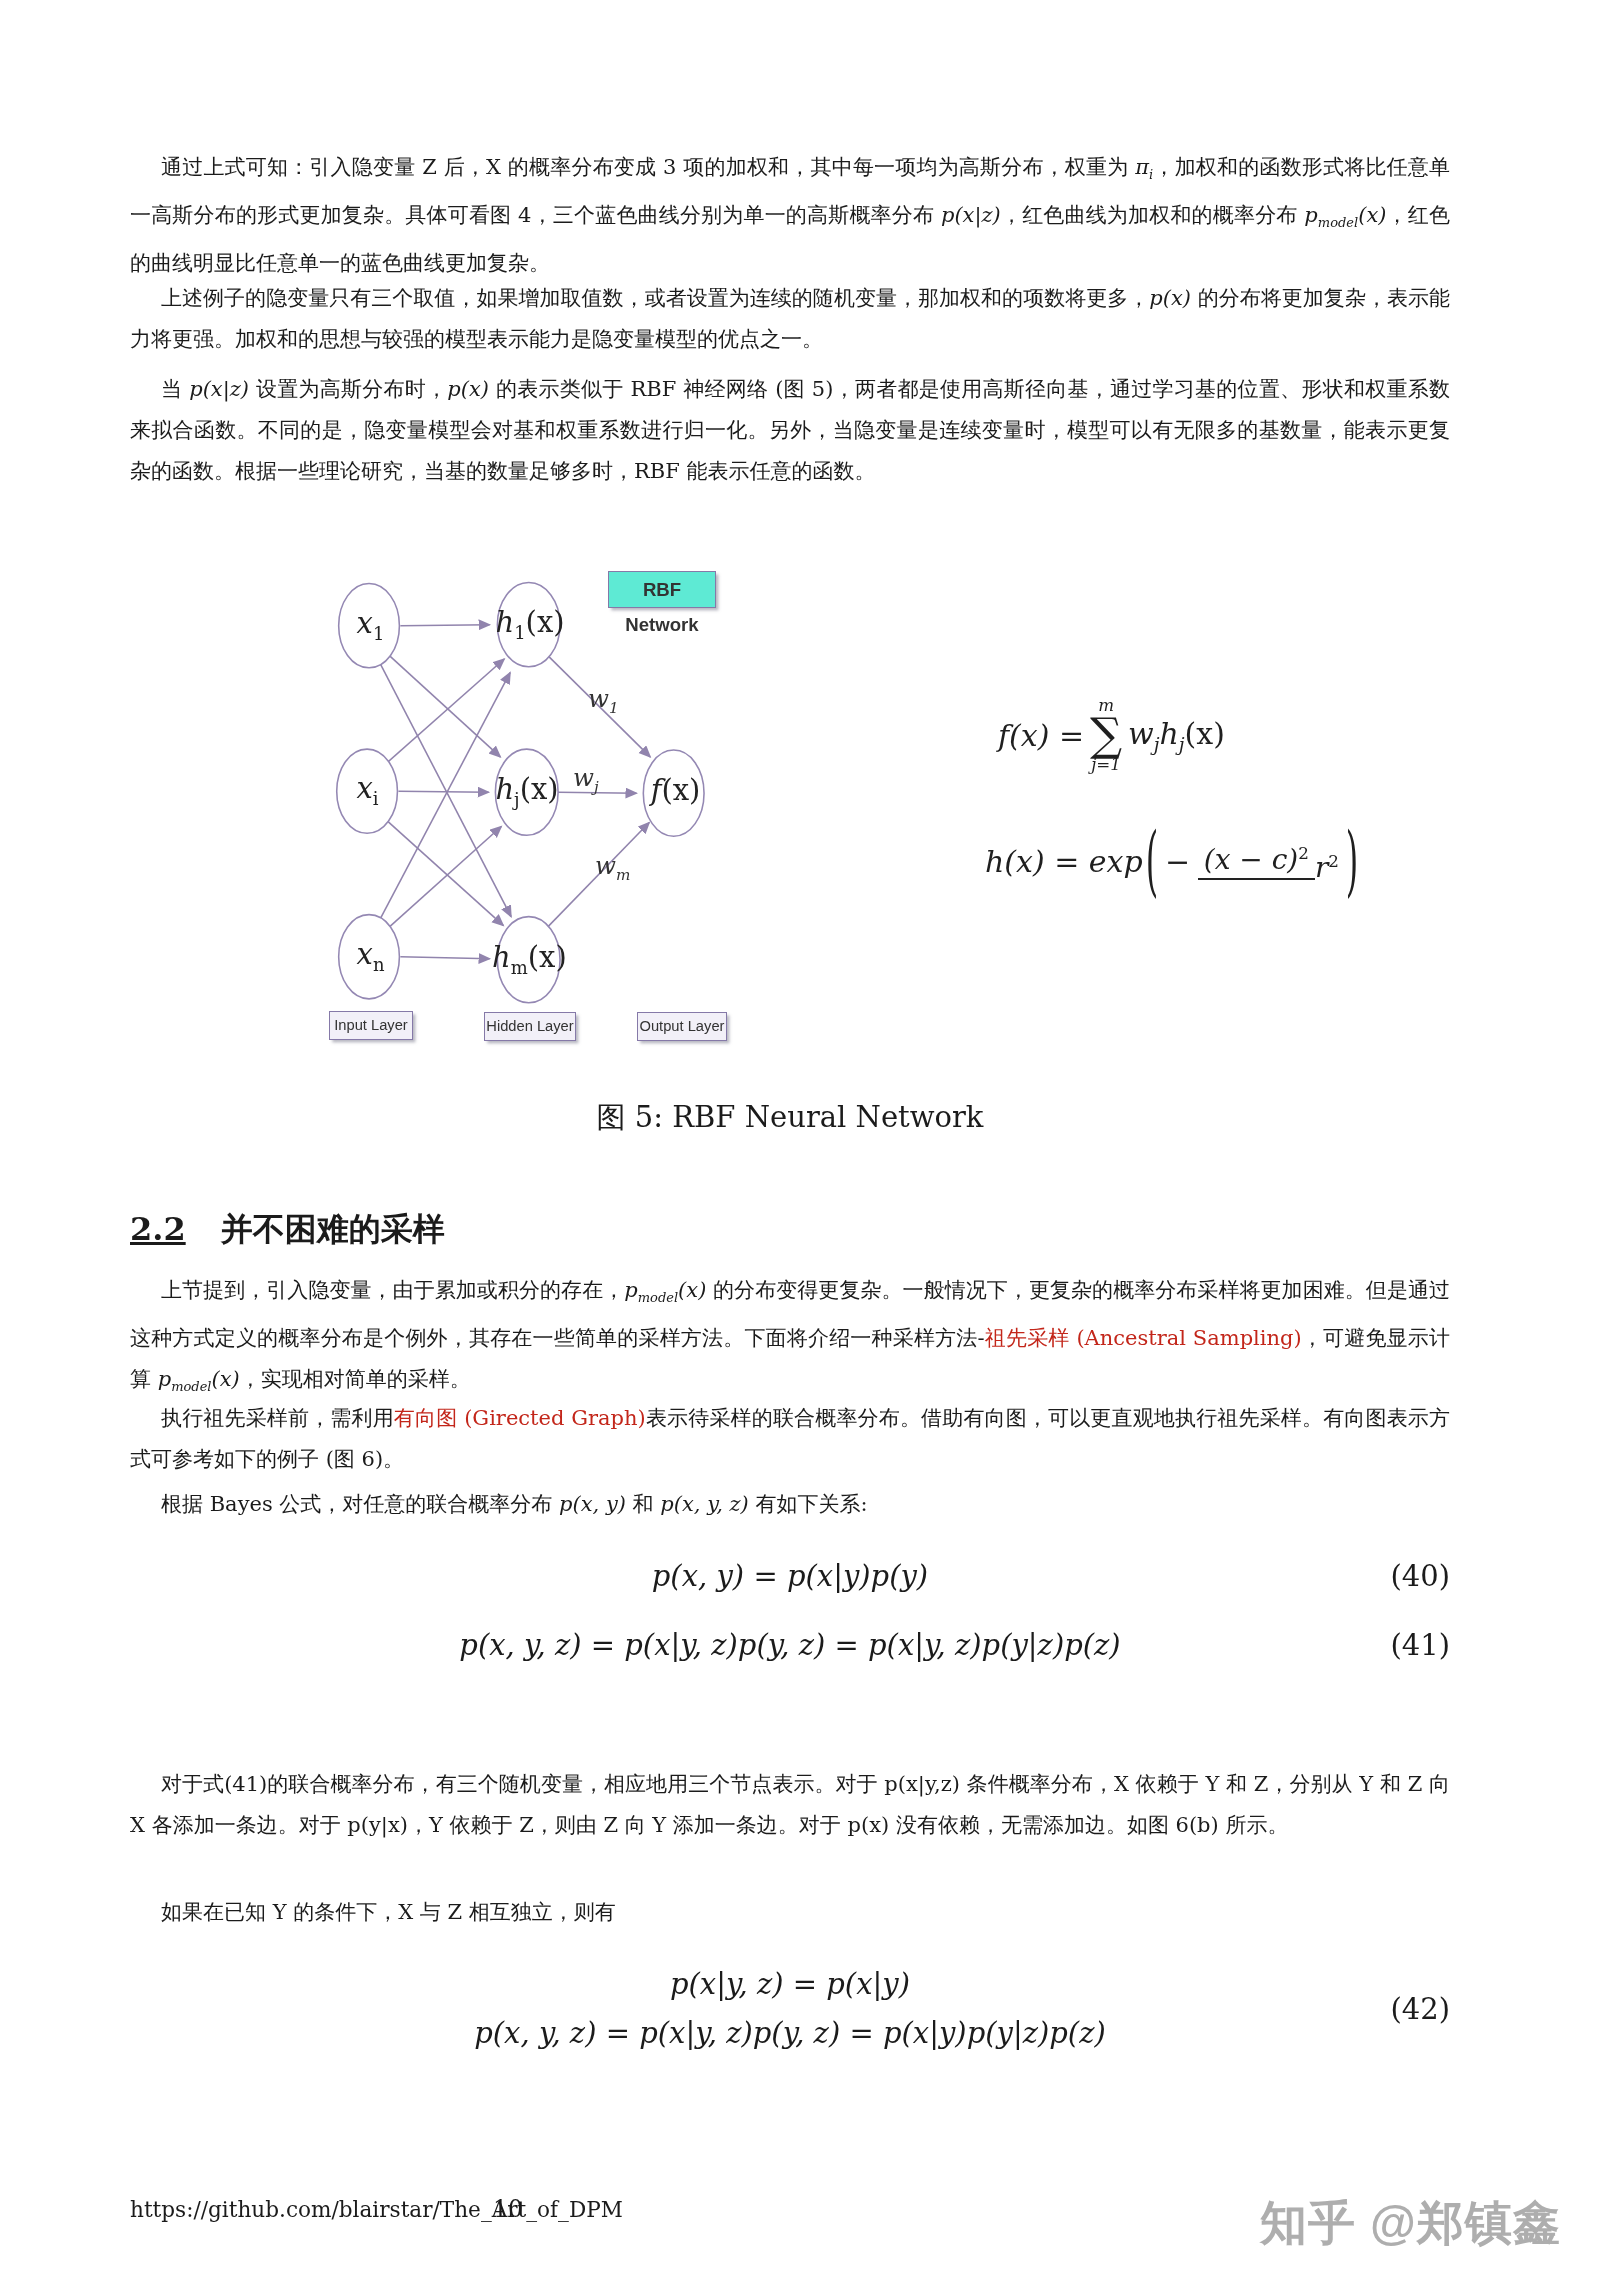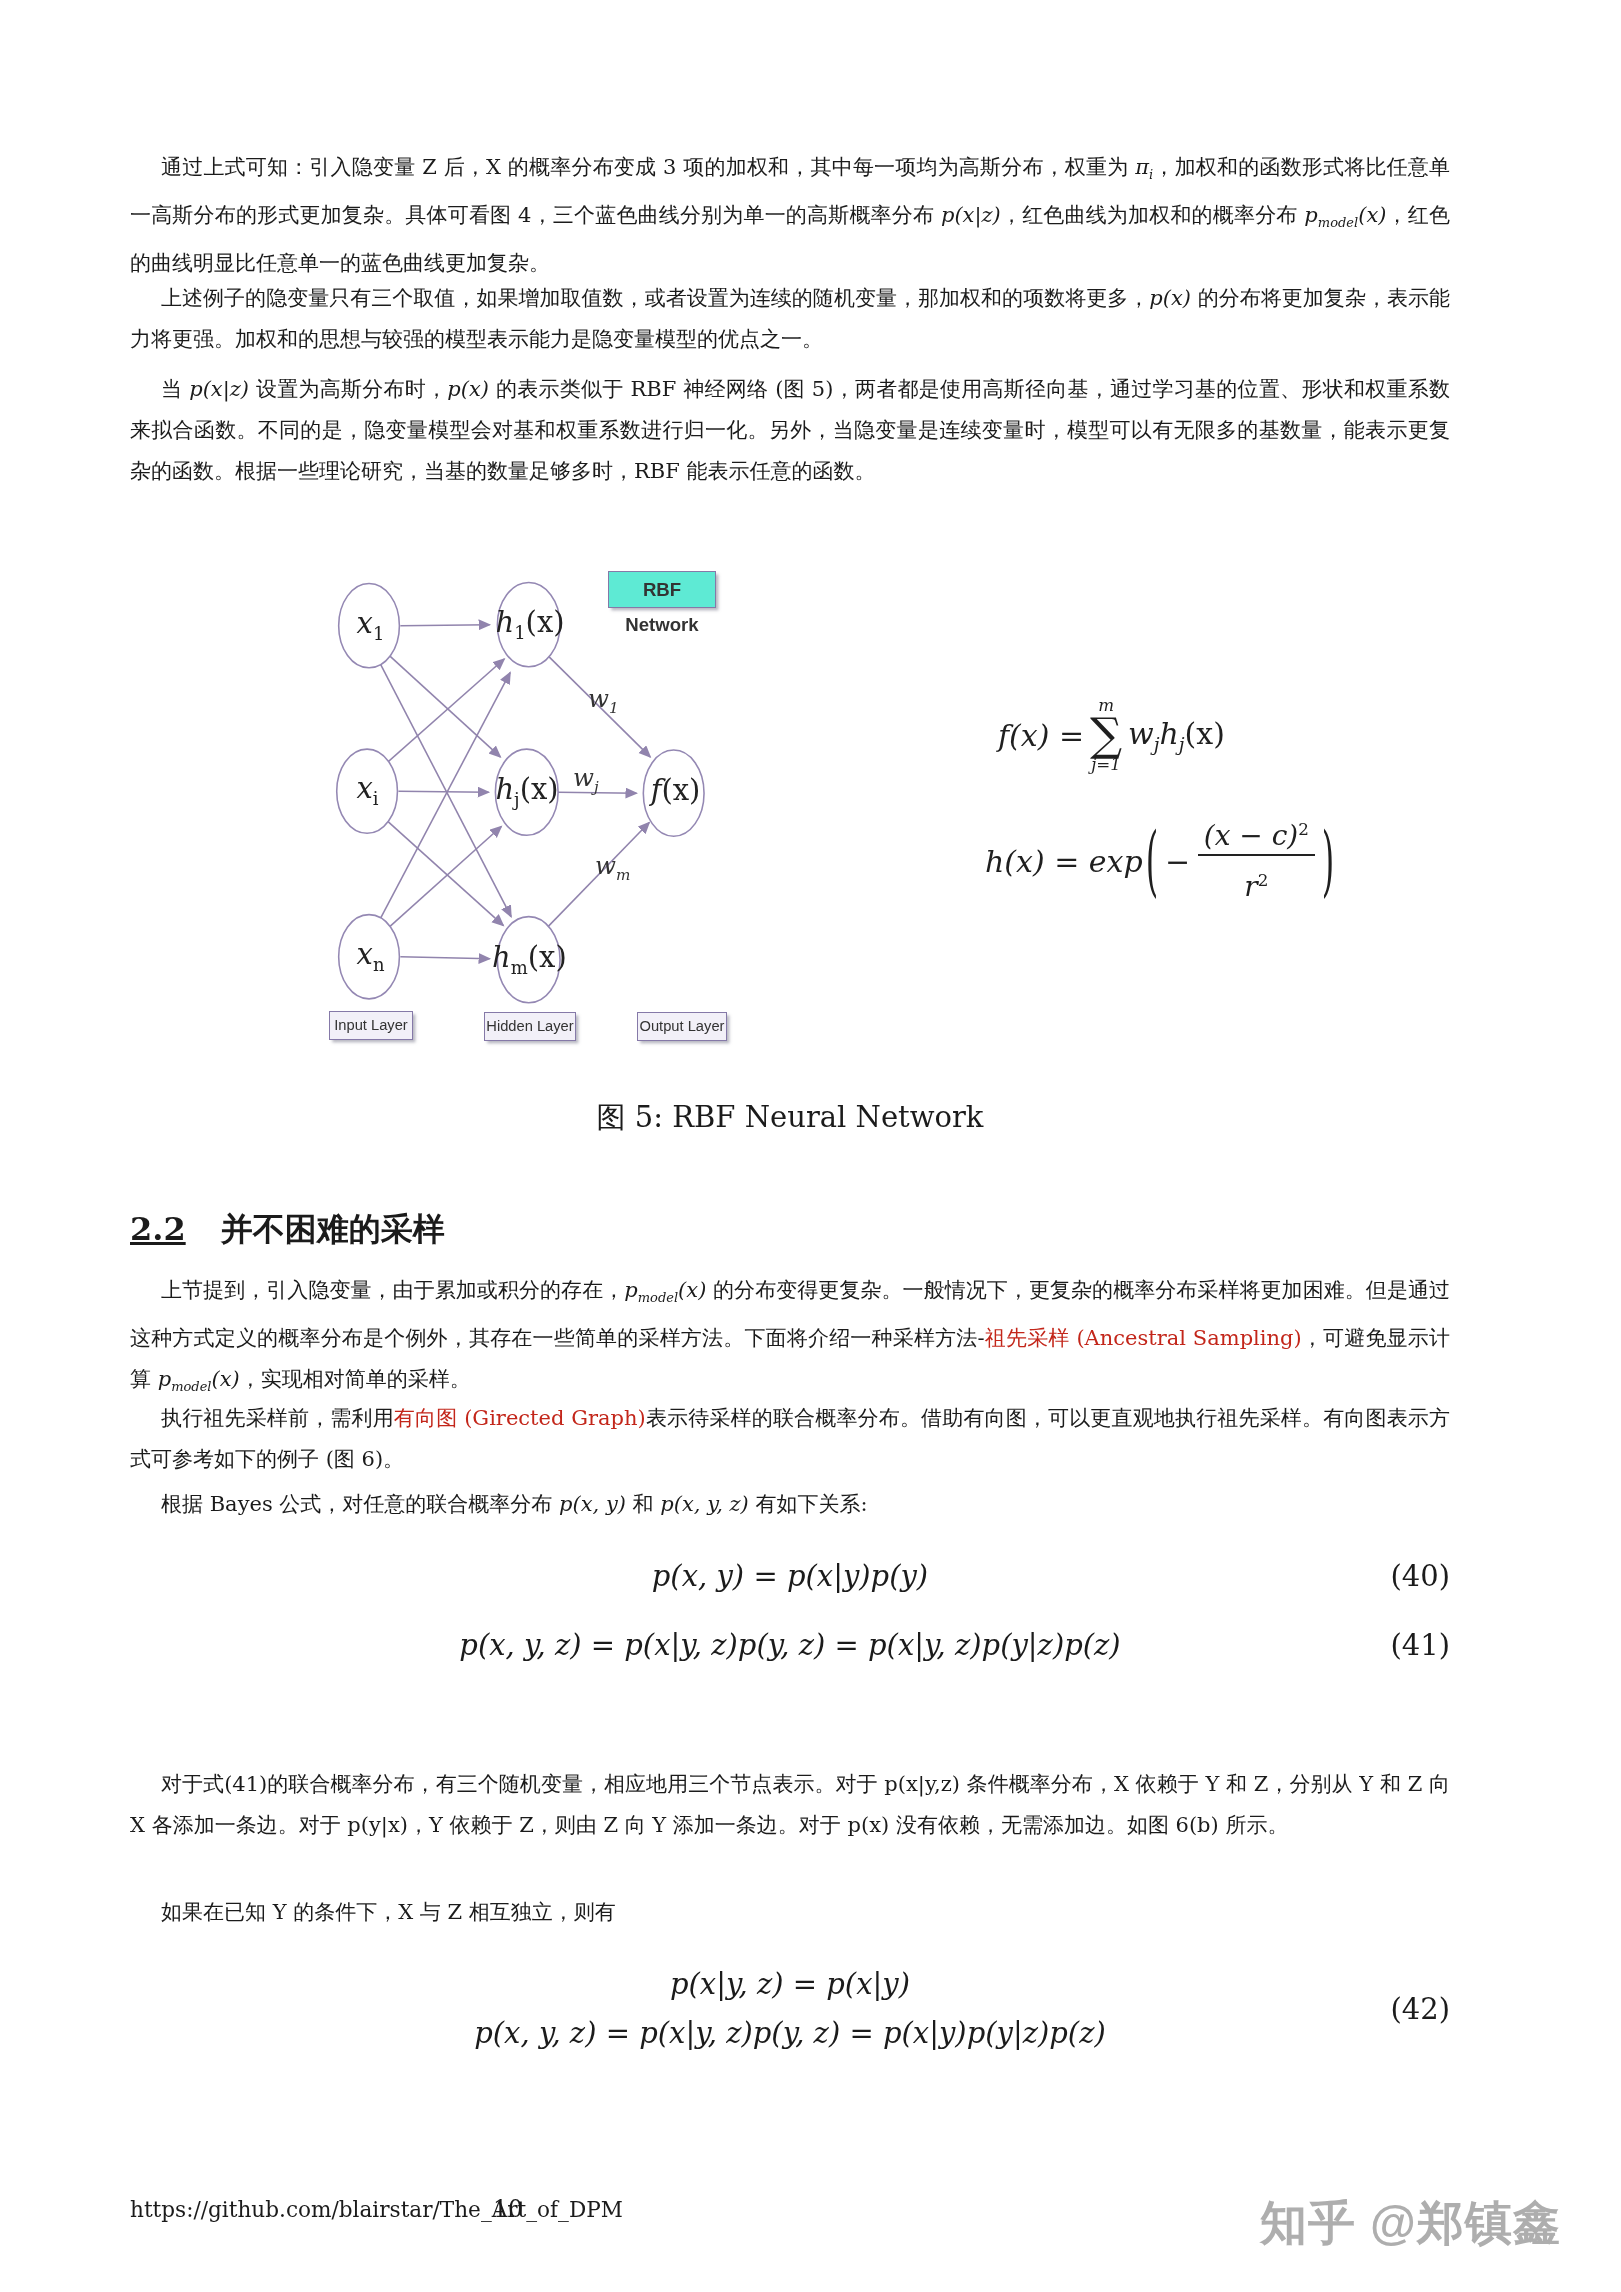--- a/index.html
+++ b/index.html
@@ -29,21 +29,21 @@
   .rbfbox{left:608px;top:571px;width:106px;height:35px;line-height:35px;font-size:18.6px;font-weight:bold;background:#5eead4;}
   .laybox{height:26.5px;line-height:26.5px;font-size:14.7px;}
   .wlab{position:absolute;font-size:24.5px;color:#333;}
   .wlab i{font-style:italic;}
   .wlab sub{font-style:italic;}
   .figeq{position:absolute;display:flex;align-items:center;color:#1f1f1f;font-size:30px;}
   .figeq i{font-style:italic;}
   .sum{display:inline-flex;flex-direction:column;align-items:center;line-height:1;margin:0 5.9px;}
   .sum .lim{font-size:16.7px;font-style:italic;}
   .sum .sym{font-size:45px;line-height:0.95;font-style:normal;}
-  .frac{display:inline-flex;flex-direction:column;align-items:center;margin:0 3.9px;font-size:28px;line-height:1.25;}
+  .frac{display:inline-flex;align-items:center;margin:0 3.9px;font-size:28px;line-height:1.25;}
   .frac .fnum{border-bottom:2px solid #222;padding:0 5.9px 1px;}
   .frac .fden{padding-top:13px;}
   .bigp{display:inline-block;transform:scaleY(2.4);font-size:32px;font-weight:normal;margin:0 2.9px;}
   .figcap{position:absolute;left:130px;top:1098px;width:1320px;text-align:center;font-size:29px;}
   
   .disp{position:absolute;left:130px;width:1320px;text-align:center;font-size:29px;line-height:41px;}
   .disp .eqbody{font-style:italic;}
   .disp .eqnum{position:absolute;right:0;top:0;font-style:normal;}
   .eqgroup{position:absolute;left:130px;top:1960px;width:1320px;height:98px;}
   .eqgroup .gline{text-align:center;font-size:29px;line-height:49px;font-style:italic;}

